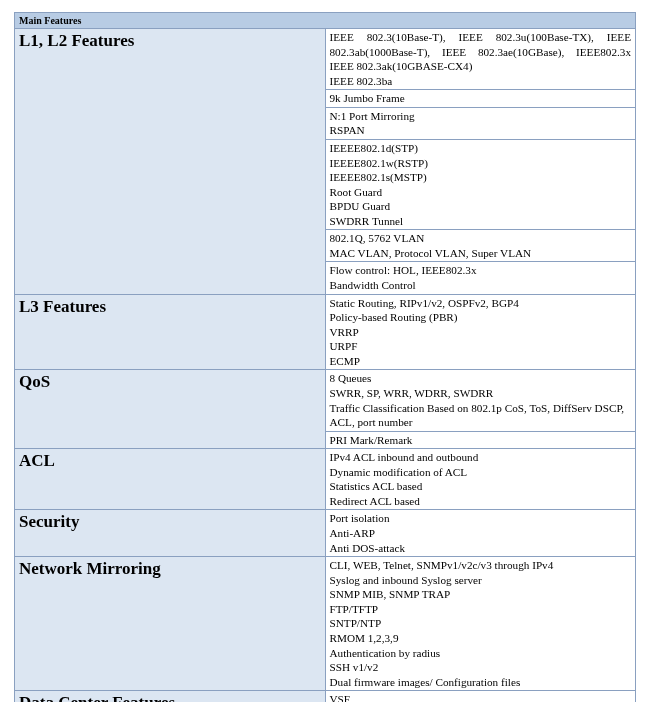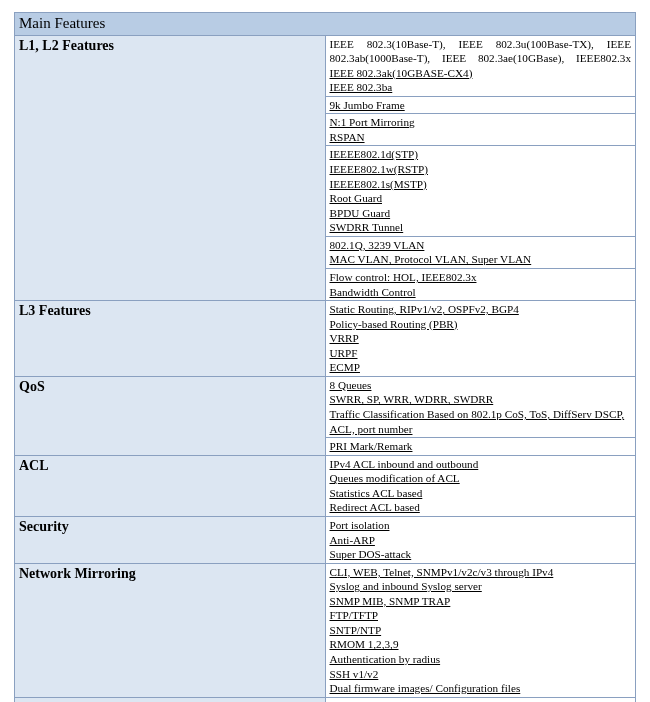--- a/index.html
+++ b/index.html
@@ -25,41 +25,40 @@
     font-size: 11.2px;
     line-height: 1.30;
   }
   table.spec td, table.spec th {
     border: 1px solid #8aa0c0;
     vertical-align: top;
     padding: 1px 4px 1px 4px;
   }
   .hdr-row td {
     background: #b8cce4;
-    font-weight: normal;
-    font-size: 15px;
+    font-weight: bold;
+    font-size: 10px;
     padding-top: 2px;
     padding-bottom: 2px;
   }
   .cat {
     background: #dce6f2;
     font-weight: bold;
     width: 134px;
-    font-size: 14px;
+    font-size: 17px;
     vertical-align: middle;
     padding-left: 5px;
   }
   .val {
     background: #ffffff;
     padding-left: 5px;
   }
   .val .ln {
     display: block;
     white-space: normal;
-    text-decoration: underline;
   }
   .val .just {
     display: block;
     text-align: justify;
     text-align-last: justify;
   }
 </style>
 </head>
 <body>
 
@@ -94,21 +93,21 @@
           <span class="ln">IEEEE802.1d(STP)</span>
           <span class="ln">IEEEE802.1w(RSTP)</span>
           <span class="ln">IEEEE802.1s(MSTP)</span>
           <span class="ln">Root Guard</span>
           <span class="ln">BPDU Guard</span>
           <span class="ln">SWDRR Tunnel</span>
         </td>
       </tr>
       <tr>
         <td class="val">
-          <span class="ln">802.1Q, 3239 VLAN</span>
+          <span class="ln">802.1Q, 5762 VLAN</span>
           <span class="ln">MAC VLAN, Protocol VLAN, Super VLAN</span>
         </td>
       </tr>
       <tr>
         <td class="val">
           <span class="ln">Flow control: HOL, IEEE802.3x</span>
           <span class="ln">Bandwidth Control</span>
         </td>
       </tr>
 
@@ -134,32 +133,32 @@
       <tr>
         <td class="val">
           <span class="ln">PRI Mark/Remark</span>
         </td>
       </tr>
 
       <tr>
         <td class="cat">ACL</td>
         <td class="val">
           <span class="ln">IPv4 ACL inbound and outbound</span>
-          <span class="ln">Queues modification of ACL</span>
+          <span class="ln">Dynamic modification of ACL</span>
           <span class="ln">Statistics ACL based</span>
           <span class="ln">Redirect ACL based</span>
         </td>
       </tr>
 
       <tr>
         <td class="cat">Security</td>
         <td class="val">
           <span class="ln">Port isolation</span>
           <span class="ln">Anti-ARP</span>
-          <span class="ln">Super DOS-attack</span>
+          <span class="ln">Anti DOS-attack</span>
         </td>
       </tr>
 
       <tr>
         <td class="cat">Network Mirroring</td>
         <td class="val">
           <span class="ln">CLI, WEB, Telnet, SNMPv1/v2c/v3 through IPv4</span>
           <span class="ln">Syslog and inbound Syslog server</span>
           <span class="ln">SNMP MIB, SNMP TRAP</span>
           <span class="ln">FTP/TFTP</span>

